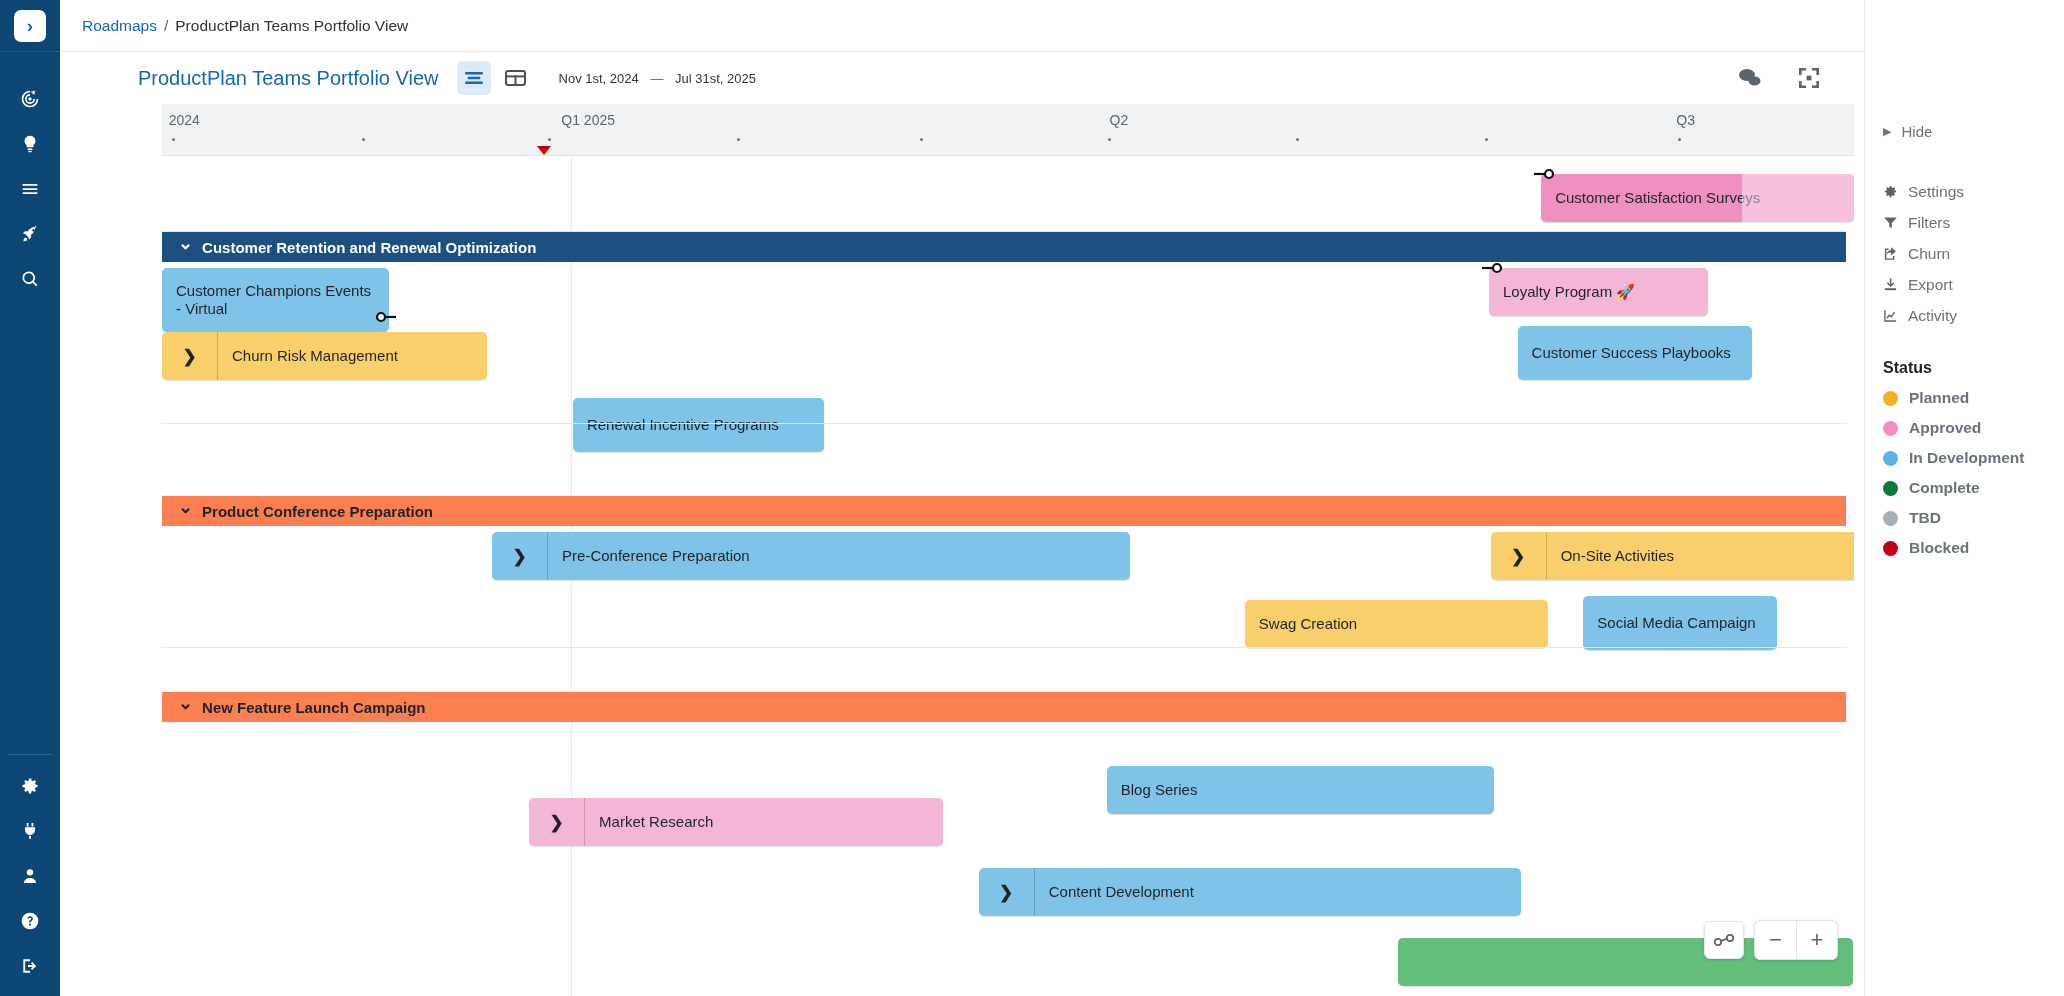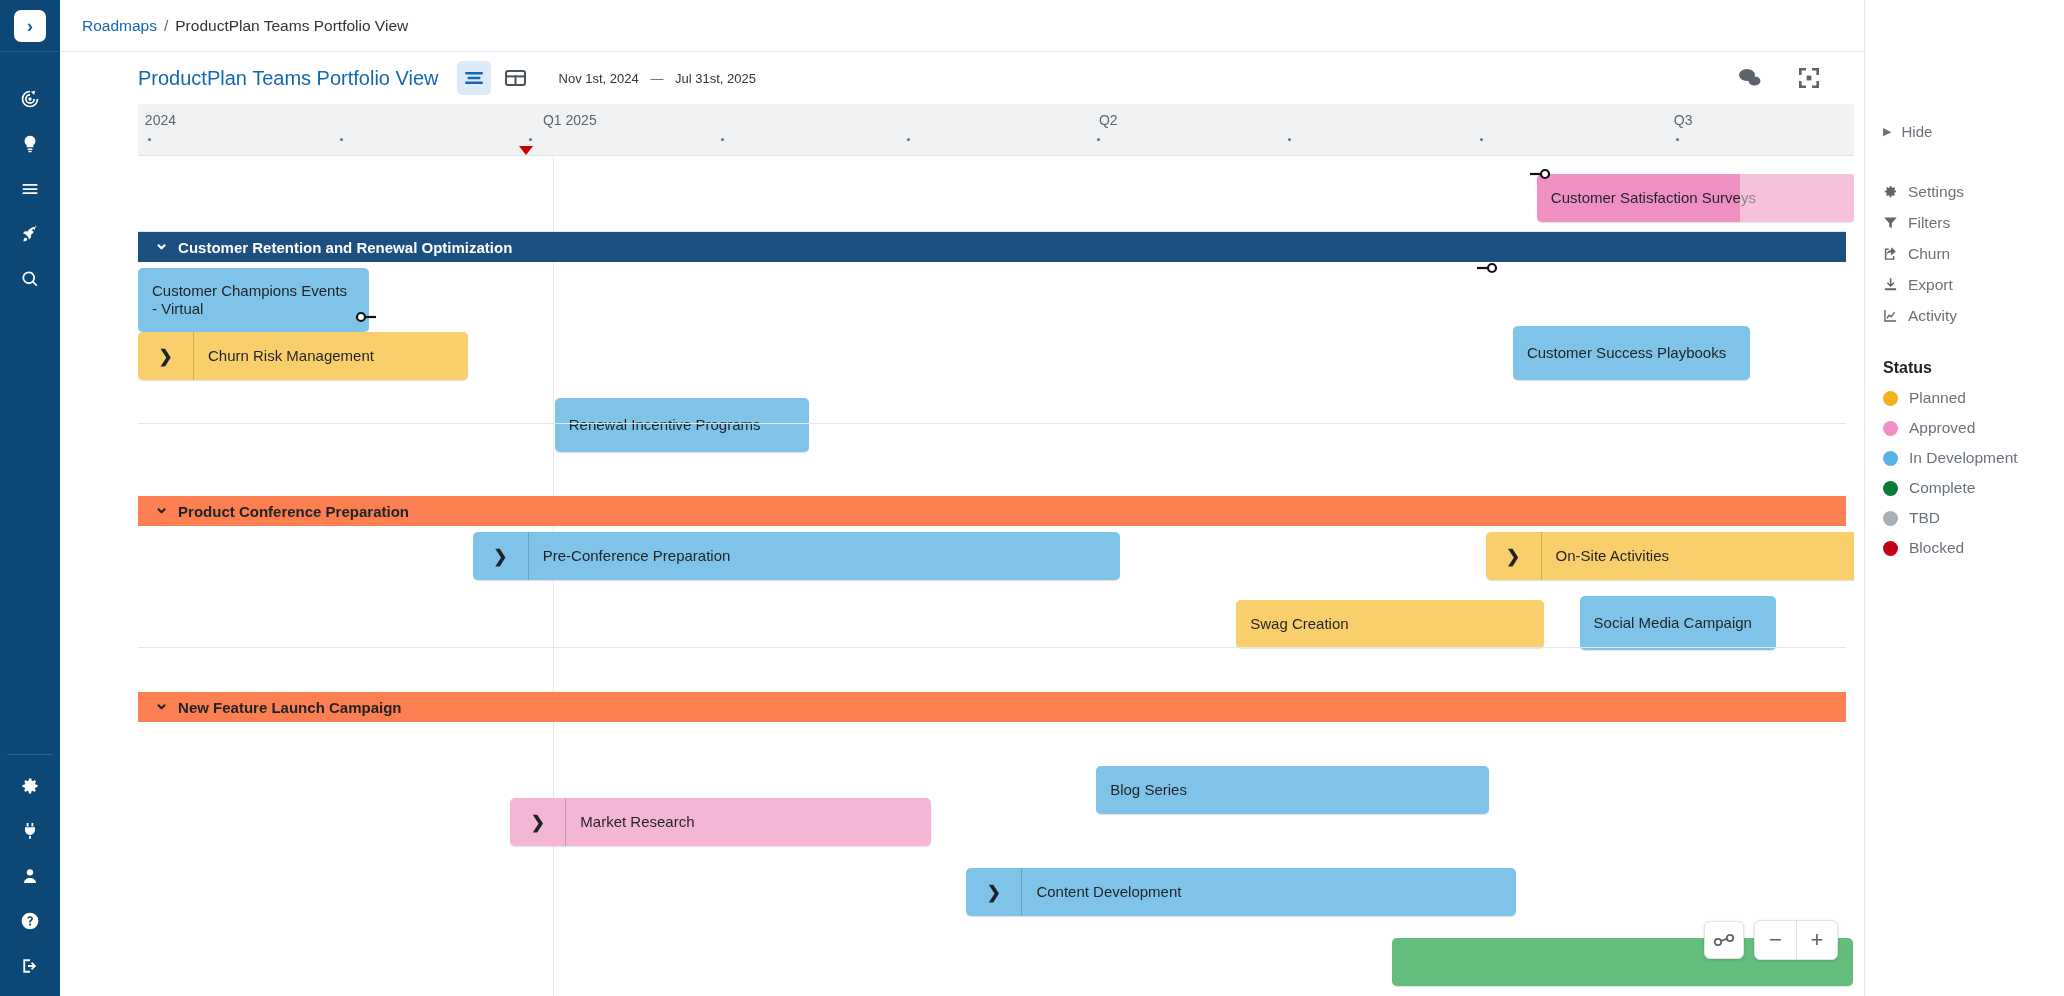--- a/index.html
+++ b/index.html
@@ -67,21 +67,21 @@
   .vt-btn.active { background: #ddeaf8; }
   .vt-btn svg { display: block; }
   .daterange { color: #2f3539; font-size: 13px; white-space: nowrap; }
   .daterange .dash { margin: 0 8px; color: #5c6770; }
   .titlebar-spacer { flex: 1 1 auto; }
   .title-icons { display: flex; align-items: center; gap: 36px; padding-right: 22px; }
   .ti { cursor: pointer; display: flex; align-items: center; }
   .ti svg { display: block; fill: #5c636b; }
 
   
-  .canvas-wrap { flex: 1 1 auto; position: relative; display: flex; min-height: 0; }
+  .canvas-wrap { flex: 1 1 auto; position: relative; display: flex; min-height: 0; padding-left: 24px; }
   .canvas {
     position: relative;
     margin-left: 78px; margin-right: 10px;
     flex: 1 1 auto; min-width: 0;
     overflow: hidden;
   }
   .tl-header {
     position: relative; height: 52px;
     background: #f0f2f4; border-bottom: 1px solid #dfe3e7;
   }
@@ -167,21 +167,21 @@
     display: flex; align-items: center; gap: 10px; color: #6a737b; font-size: 15px;
     cursor: pointer; margin-bottom: 36px; margin-top: -2px;
   }
   .hide-row .caret { font-size: 11px; }
   .rp-item {
     display: flex; align-items: center; gap: 10px; height: 31px;
     color: #6a737b; font-size: 15.5px; cursor: pointer;
   }
   .rp-item svg { width: 15px; height: 15px; fill: #5c636b; flex: 0 0 15px; }
   .rp-status-title { font-size: 16px; font-weight: 700; color: #1f2326; margin: 28px 0 6px; }
-  .st-item { display: flex; align-items: center; gap: 11px; height: 30px; color: #6a737b; font-size: 15.5px; }
+  .st-item { display: flex; align-items: center; gap: 11px; height: 30px; color: #6a737b; font-size: 15.5px; font-weight: bold; }
   .dot { width: 15px; height: 15px; border-radius: 50%; flex: 0 0 15px; }
 </style>
 </head>
 <body>
 
 <div class="app">
 
   <nav class="rail">
     <div class="rail-top">
       <div class="rail-logo">›</div>
@@ -353,20 +353,23 @@
               <div class="knob" style="left: calc(13.5% - 14px); top: 78px;">
                 <svg width="22" height="14" viewBox="0 0 22 14">
                   <path d="M9 7 H21" stroke="#111" stroke-width="2.2"></path>
                   <circle cx="6" cy="7" r="4" fill="#fff" stroke="#111" stroke-width="2.2"></circle>
                 </svg>
               </div>
               <div class="bar amber" style="left: 0%; width: 19.3%; top: 100px; height: 48px;">
                 <div class="expand">❯</div>
                 <div class="bar-label">Churn Risk Management</div>
               </div>
+              <div class="bar pinkl" style="left: 78.8%; width: 13%; top: 36px; height: 48px;">
+                <div class="bar-label">Loyalty Program 🚀</div>
+              </div>
               <div class="knob" style="left: calc(78.8% - 8px); top: 29px;">
                 <svg width="22" height="14" viewBox="0 0 22 14">
                   <path d="M1 7 H13" stroke="#111" stroke-width="2.2"></path>
                   <circle cx="16" cy="7" r="4" fill="#fff" stroke="#111" stroke-width="2.2"></circle>
                 </svg>
               </div>
               <div class="bar blue" style="left: 24.4%; width: 14.9%; top: 166px; height: 54px;">
                 <div class="bar-label">Renewal Incentive Programs</div>
               </div>
               <div class="bar blue" style="left: 80.5%; width: 13.9%; top: 94px; height: 54px;">

